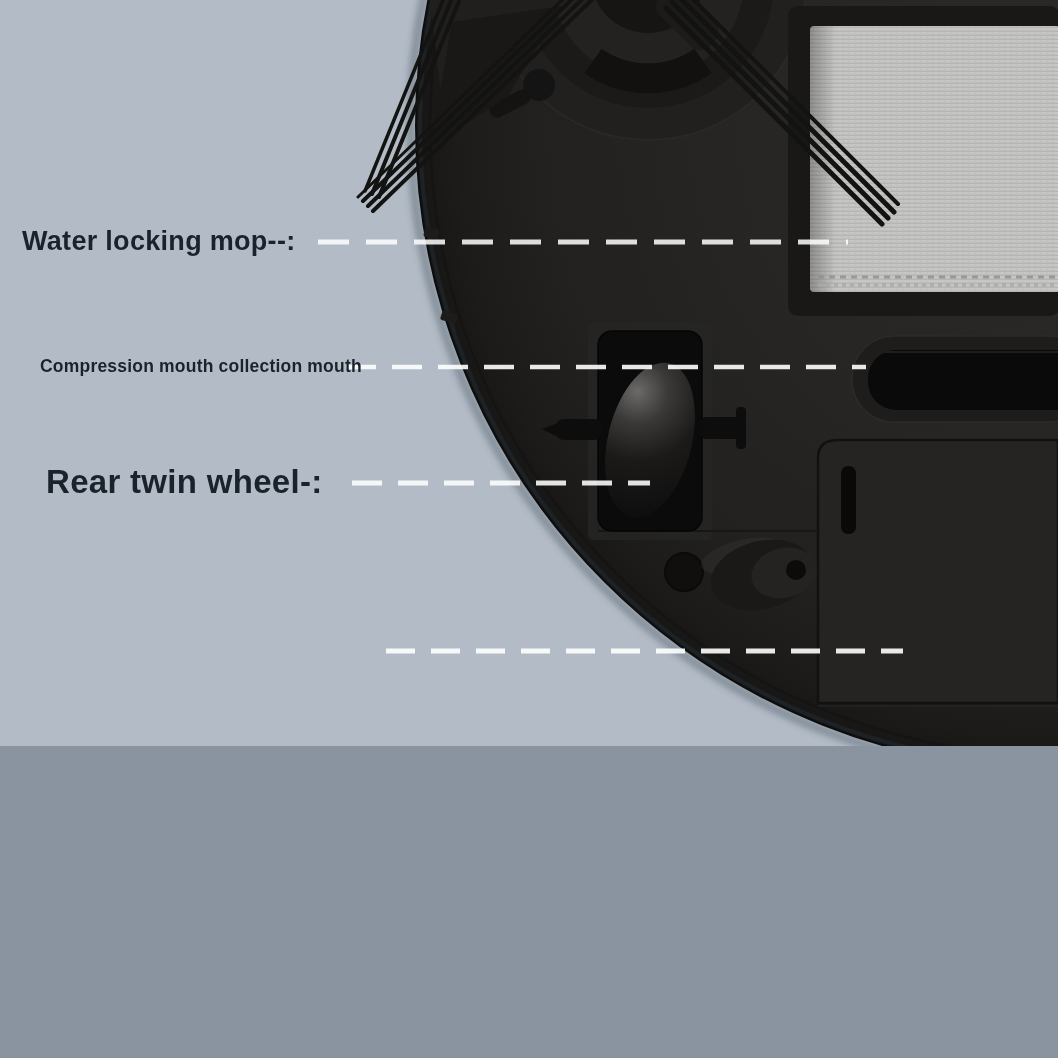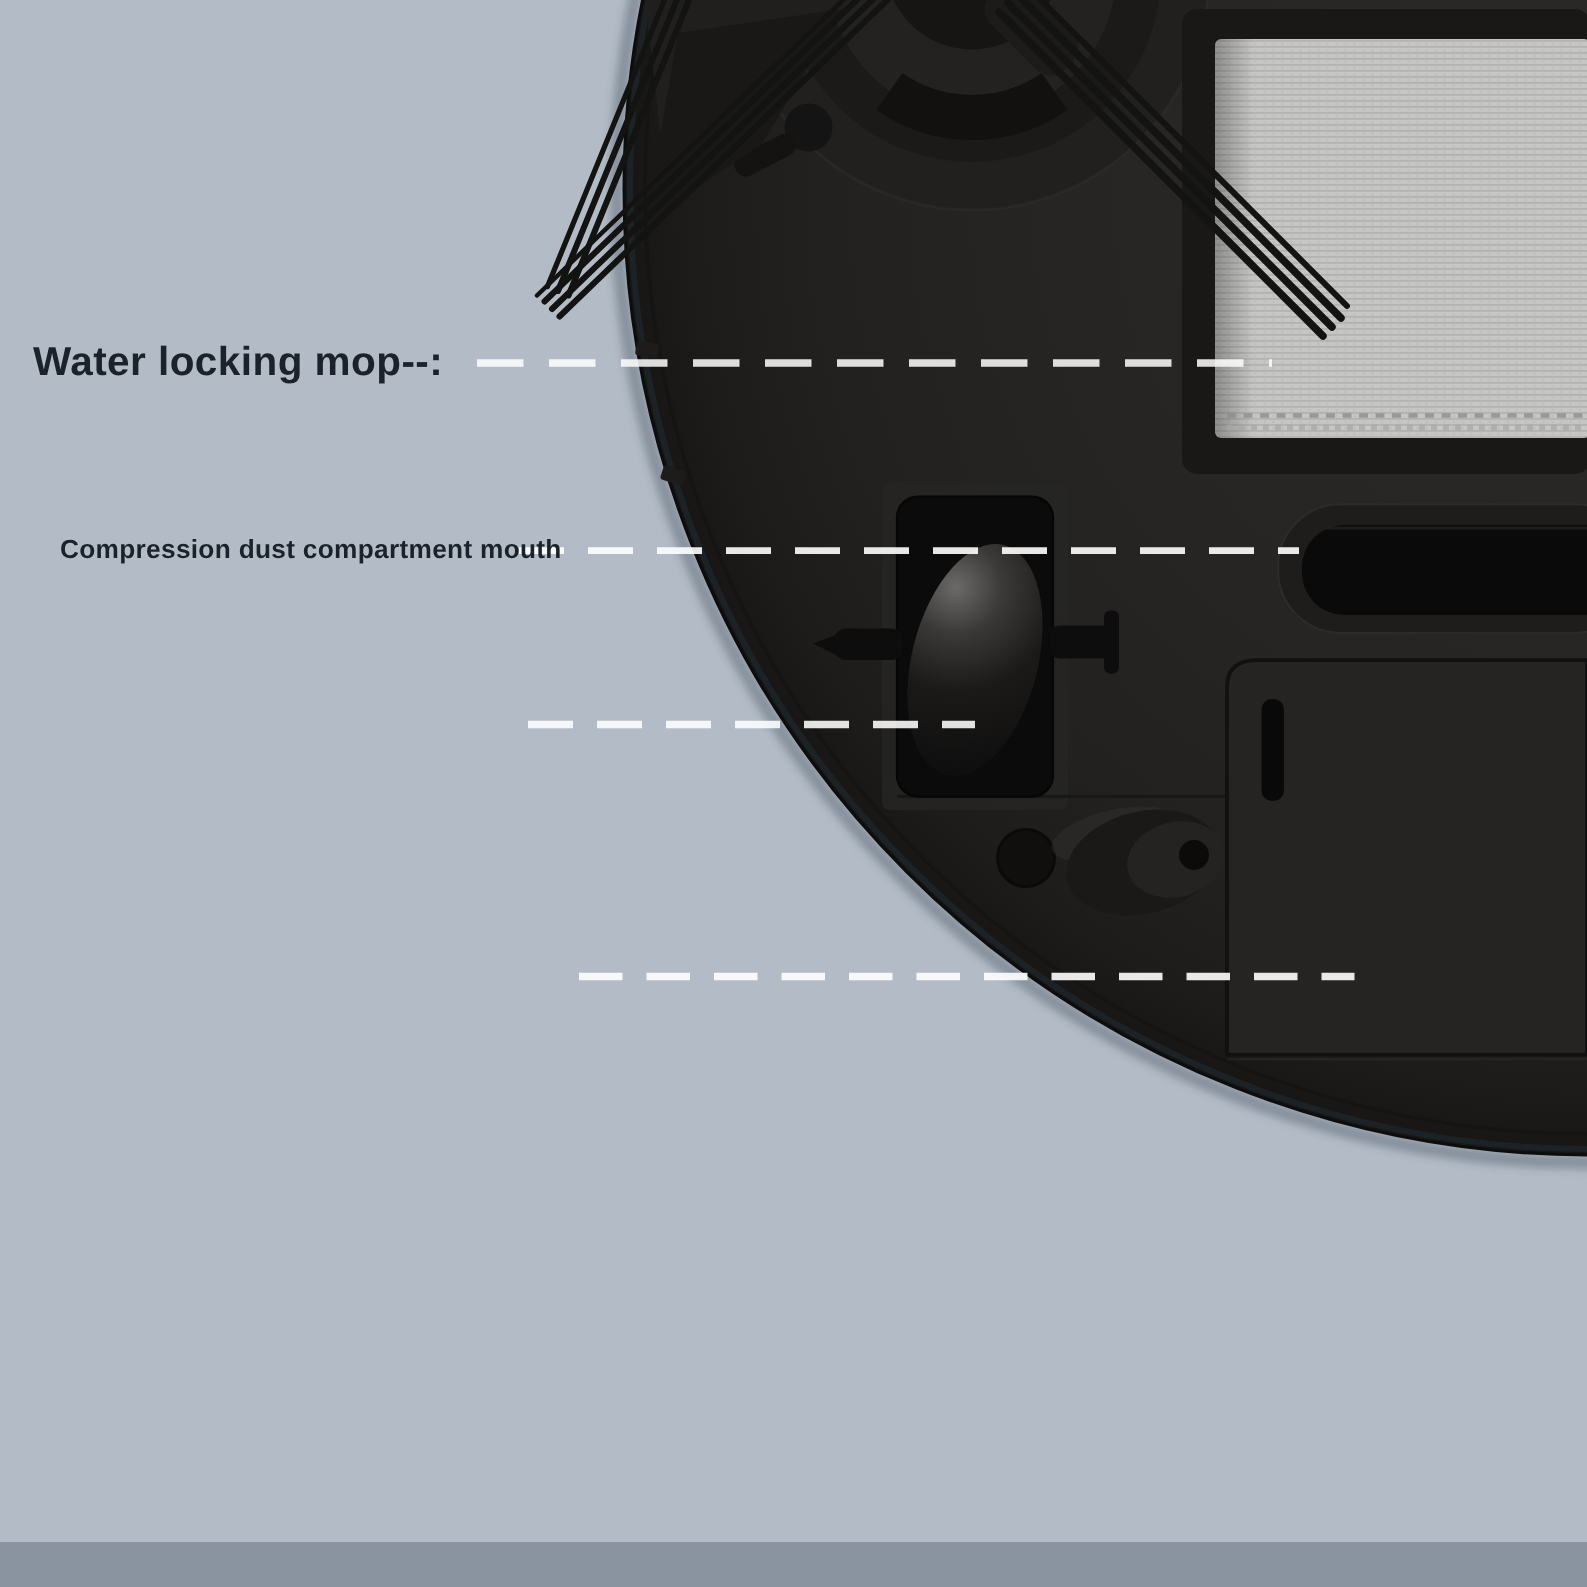--- a/index.html
+++ b/index.html
@@ -1,18 +1,18 @@
 <!DOCTYPE html>
 <html><head>
 <meta charset="utf-8">
 <style>
   html,body{margin:0;padding:0;background:#8a93a0;}
   .stage{
     position:relative;
-    width:1058px;height:1028px;
+    width:1058px;height:746px;
     overflow:hidden;
     font-family:"Liberation Sans","DejaVu Sans",sans-serif;
     background:#b3bcc6;
   }
   .stage svg{position:absolute;left:0;top:0;}
   .label{
     position:absolute;
     color:#1c222b;
     font-weight:700;
     line-height:1;
@@ -166,15 +166,16 @@
 
     <g stroke-linecap="butt">
       <line x1="318" y1="242" x2="848" y2="242" stroke="#ffffff" stroke-width="5" stroke-dasharray="31 17" opacity="0.85"></line>
       <line x1="346" y1="367" x2="866" y2="367" stroke="#ffffff" stroke-width="4.5" stroke-dasharray="30 16" opacity="0.9"></line>
       <line x1="352" y1="483" x2="650" y2="483" stroke="#ffffff" stroke-width="5" stroke-dasharray="30 16" opacity="0.88"></line>
       <line x1="386" y1="651" x2="903" y2="651" stroke="#ffffff" stroke-width="5" stroke-dasharray="29 16" opacity="0.9"></line>
     </g>
   </svg>
 
   <div class="label label-1">Water locking mop--:</div>
-  <div class="label label-2">Compression dust compartment mouth</div>
+  <div class="label label-2">Compression mouth collection mouth</div>
+  <div class="label label-3">Rear twin wheel-:</div>
 
 </div>
 
 </body></html>

